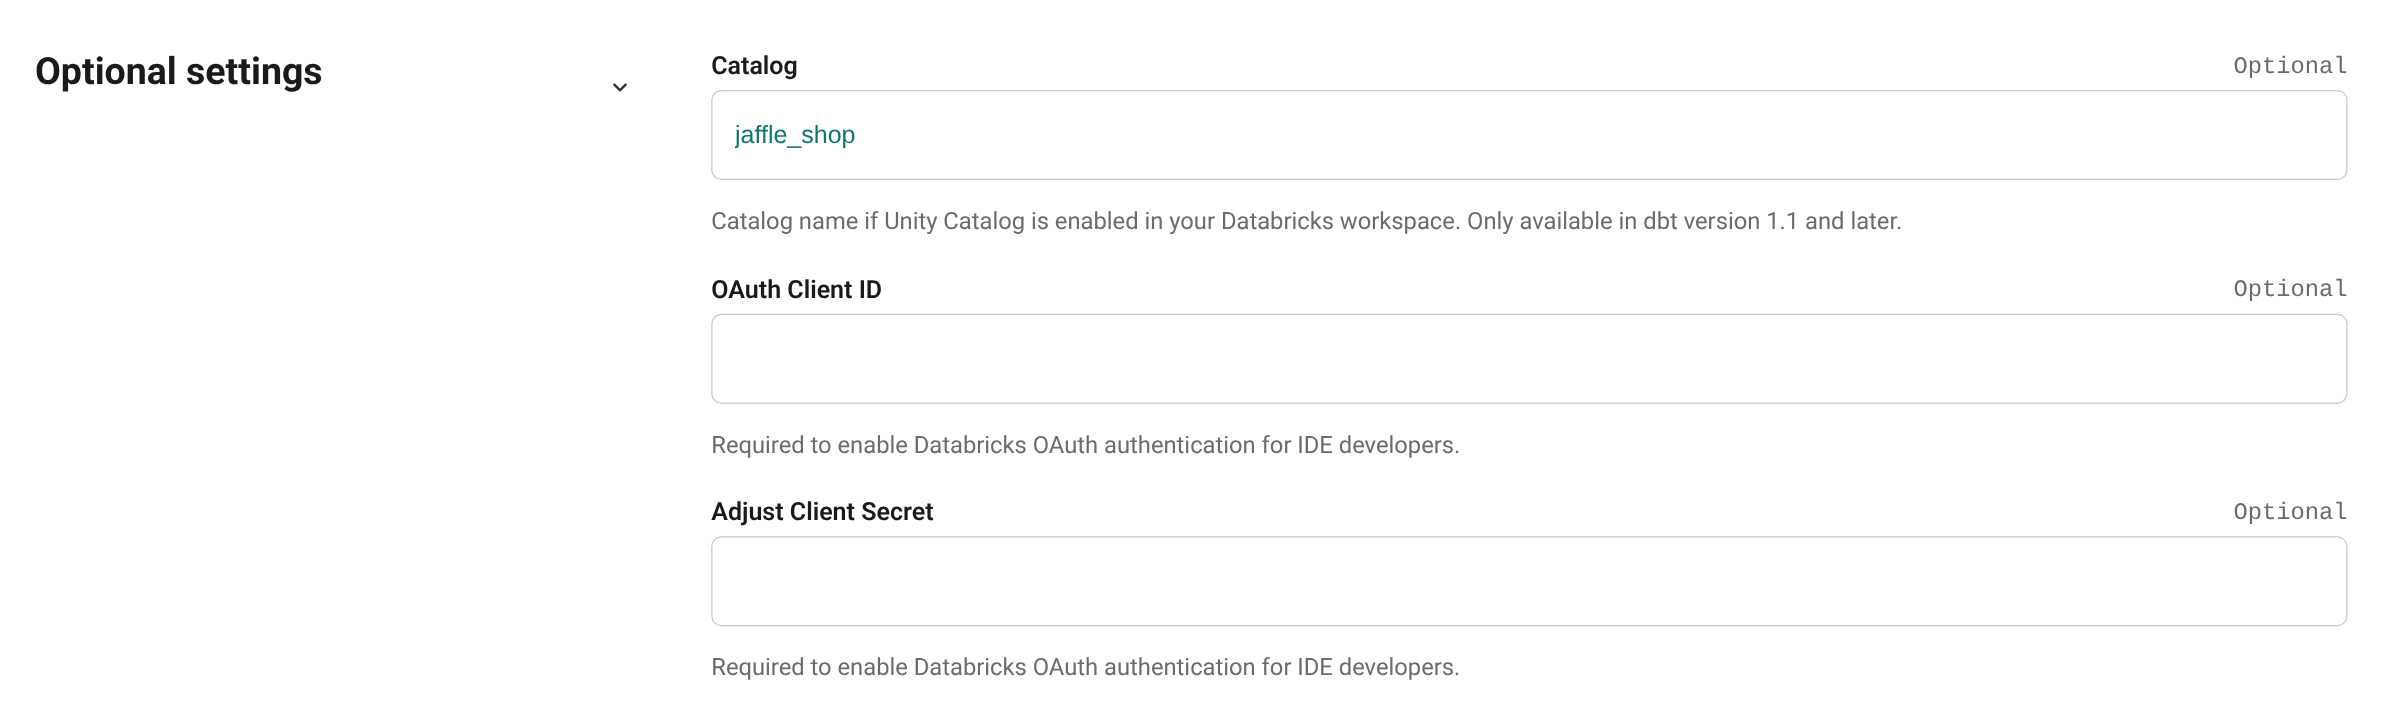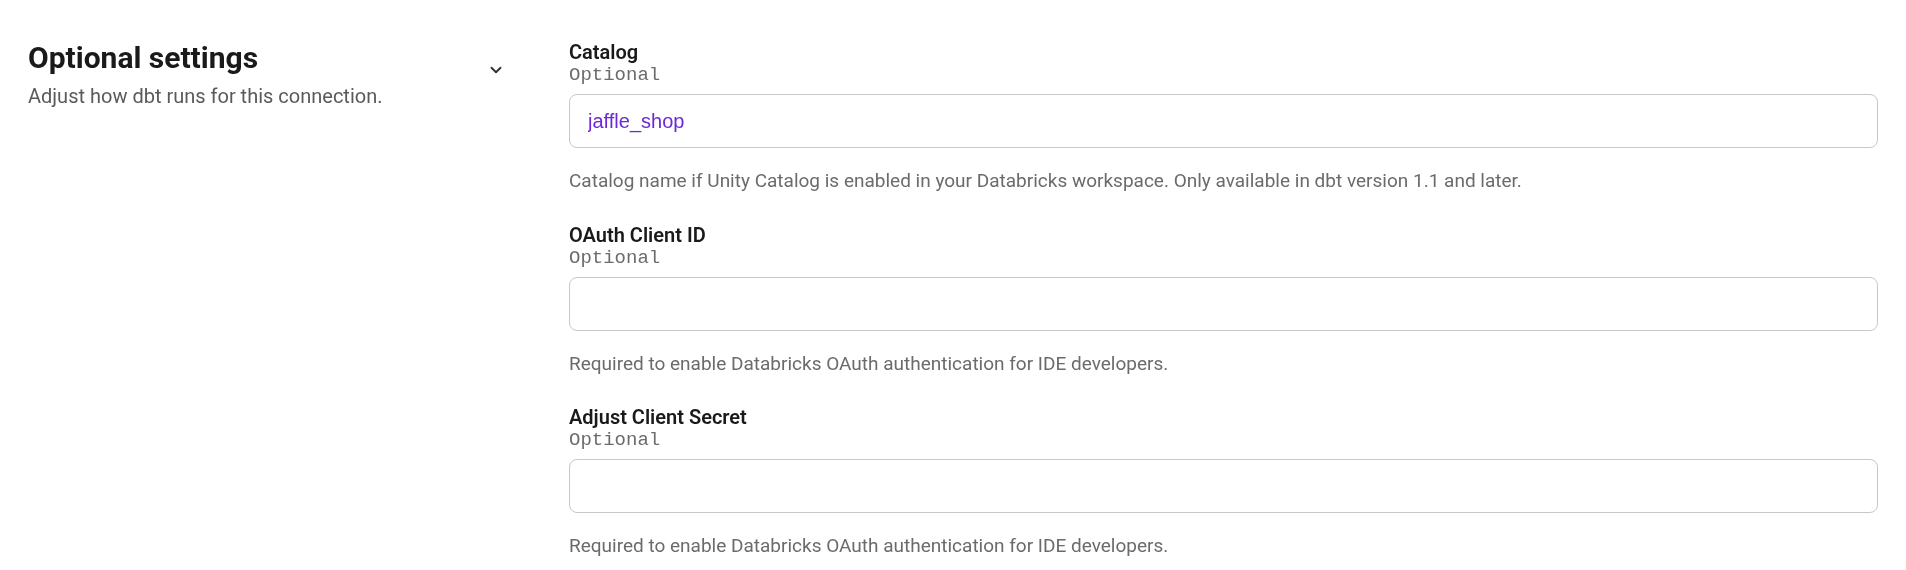--- a/index.html
+++ b/index.html
@@ -54,61 +54,59 @@
     }
     .right-column {
       flex: 1;
     }
     .field-group {
       margin-bottom: 28px;
     }
     .field-label-row {
       display: flex;
       justify-content: space-between;
-      align-items: flex-start;
+      align-items: flex-end;
       margin-bottom: 8px;
-      flex-direction: column;
     }
     .field-label {
       font-size: 20px;
       font-weight: 600;
       color: #1a1a1a;
     }
     .field-optional {
       font-size: 19px;
       color: #6b6b6b;
       font-family: Liberation Mono, monospace;
     }
     .field-input {
       width: 100%;
-      height: 54px;
+      height: 72px;
       padding: 0 18px;
       font-size: 20px;
-      color: #6d28d9;
+      color: #0f766e;
       border: 1px solid #c8c8c8;
       border-radius: 8px;
       background: #ffffff;
       outline: none;
     }
     .field-help {
       font-size: 19px;
       color: #6b6b6b;
       margin-top: 20px;
       line-height: 1.4;
     }
   </style>
 </head>
 <body>
 
 <div class="container">
   <div class="left-column">
     <div class="section-header">
       <div>
         <h2 class="section-title">Optional settings</h2>
-        <p class="section-subtitle">Adjust how dbt runs for this connection.</p>
       </div>
     </div>
     <div class="chevron-toggle">
       <svg width="18" height="18" viewBox="0 0 24 24" fill="none" stroke="currentColor" stroke-width="2.5" stroke-linecap="round" stroke-linejoin="round">
         <polyline points="6 9 12 15 18 9"></polyline>
       </svg>
     </div>
   </div>
 
   <div class="right-column">

